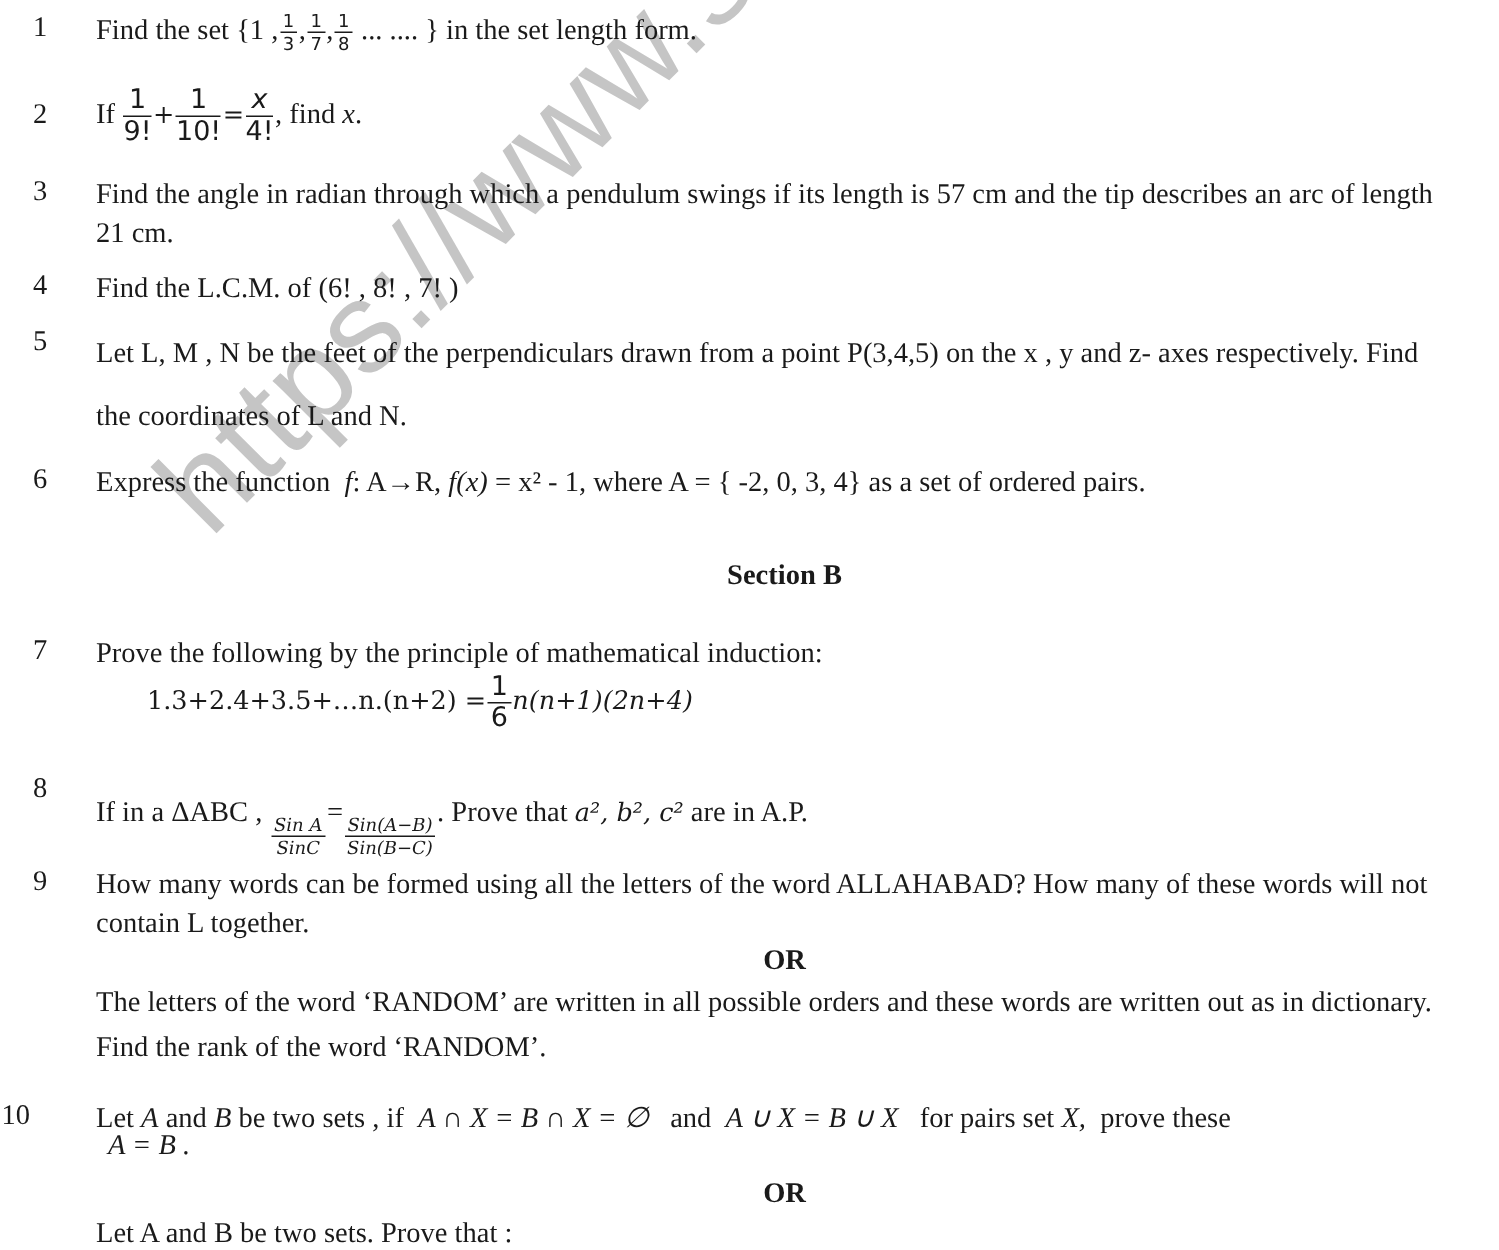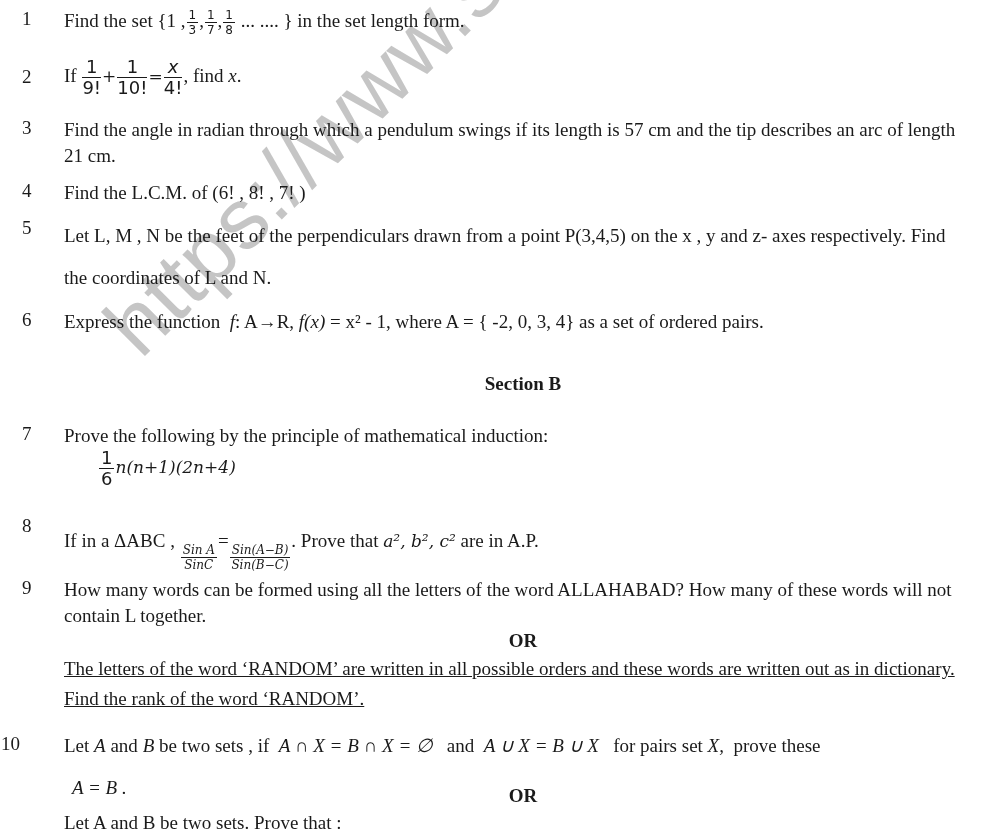--- a/index.html
+++ b/index.html
@@ -80,57 +80,57 @@
       <span class="i">f(x)</span><span> = x² - 1, where A = { -2, 0, 3, 4} as a set of ordered pairs.</span>
     </div>
   </div>
 
   <div class="center" style="top:373px;">Section B</div>
 
   <div class="q" style="top:423px;">
     <span class="num">7</span>
     <div class="txt">Prove the following by the principle of mathematical induction:</div>
     <div style="position:absolute; left:98px; top:26px;" class="math">
-      <span class="frac mid"><span class="n">1</span><span class="d">6</span></span><span class="i">n(n+1)(2n+4)</span>
+      <span>1.3+2.4+3.5+…n.(n+2) =</span><span class="frac mid"><span class="n">1</span><span class="d">6</span></span><span class="i">n(n+1)(2n+4)</span>
     </div>
   </div>
 
   <div class="q" style="top:515px;">
     <span class="num">8</span>
     <div class="txt">
       <span>If in a ΔABC ,</span>
       <span class="frac cam"><span class="n">Sin A</span><span class="d">SinC</span></span><span>=</span><span class="frac cam"><span class="n">Sin(A−B)</span><span class="d">Sin(B−C)</span></span><span>. Prove that</span>
       <span class="i math">a², b², c²</span><span> are in A.P.</span>
     </div>
   </div>
 
   <div class="q" style="top:577px;">
     <span class="num">9</span>
     <div class="txt">How many words can be formed using all the letters of the word ALLAHABAD? How many of these words will not contain L together.</div>
   </div>
   <div class="center" style="top:630px;">OR</div>
   <div class="q" style="top:654px;">
-    <div class="txt" style="line-height:30px;text-decoration:underline;">The letters of the word ‘RANDOM’ are written in all possible orders and these words are written out as in dictionary. Find the rank of the word ‘RANDOM’.</div>
+    <div class="txt" style="line-height:30px;">The letters of the word ‘RANDOM’ are written in all possible orders and these words are written out as in dictionary. Find the rank of the word ‘RANDOM’.</div>
   </div>
 
   <div class="q" style="top:733px;">
     <span class="num two">10</span>
     <div class="txt">
       <span>Let</span>
       <span class="i">A</span>
       <span>and</span>
       <span class="i">B</span>
       <span>be two sets , if</span>&nbsp;
       <span class="i">A ∩ X = B ∩ X = ∅</span>&nbsp;&nbsp;
       <span>and</span>&nbsp;
       <span class="i">A ∪ X = B ∪ X</span>&nbsp;&nbsp;
       <span>for pairs set</span>
       <span class="i">X,</span>&nbsp;
       <span>prove these</span>
     </div>
-    <div class="i" style="position:absolute; left:72px; top:44px;font-style:italic;">A = B .</div>
+    <div class="i" style="position:absolute; left:72px; top:20px;font-style:italic;">A = B .</div>
   </div>
   <div class="center" style="top:785px;">OR</div>
   <div class="q" style="top:810px;">
     <div class="txt">Let A and B  be two sets. Prove that :</div>
   </div>
 
 </div>
 
 </body></html>

